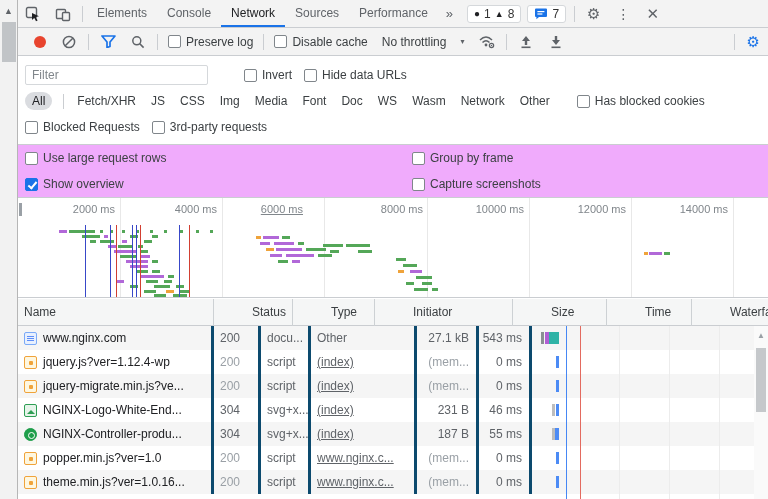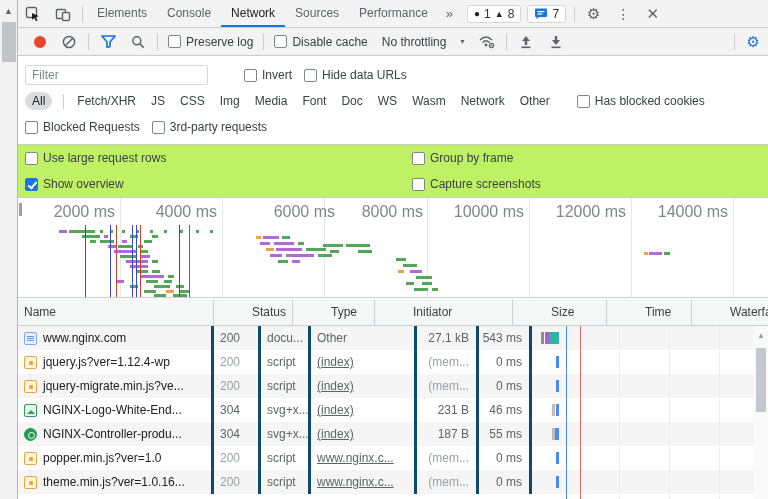--- a/index.html
+++ b/index.html
@@ -42,29 +42,29 @@
   .fbar { position:absolute; left:0; top:56px; width:750px; background:#fff; border-bottom:1px solid #cacdd1; padding:6px 0 4px 7px; }
   .frow { display:flex; align-items:center; min-height:26px; }
   .finput { width:183px; height:20px; border:1px solid #d5d8db; border-radius:2px; padding:0 6px; font:inherit; color:#202124; background:#fff; margin-right:30px; }
   .finput::placeholder { color:#80868b; }
   .pill { color:#3c4043; cursor:pointer; padding:2px 2px; white-space:nowrap; }
   .pill.active { background:#dadce0; border-radius:9px; padding:2px 7px; color:#202124; }
   .pills { gap:11px; }
   .pillsep { width:1px; height:15px; background:#cacdd1; }
 
   
-  .orow { position:absolute; left:0; width:750px; height:26px; background:#bef264; display:flex; align-items:center; padding-left:7px; }
+  .orow { position:absolute; left:0; width:750px; height:26px; background:#f0abfc; display:flex; align-items:center; padding-left:7px; }
   .orow .col2 { position:absolute; left:388px; }
   .optborder { position:absolute; left:0; top:197px; width:750px; height:1px; background:#cacdd1; }
 
   
   .overview { position:absolute; left:0; top:198px; width:750px; height:100px; background:#fff; border-bottom:1px solid #cacdd1; overflow:hidden; cursor:crosshair; }
   .ov-handle { position:absolute; left:1px; top:5px; width:3px; height:13px; background:#9aa0a6; }
   .ov-tickline { position:absolute; top:0; width:1px; height:100px; background:#e8e8e8; }
-  .ov-ticklabel { position:absolute; top:5px; font-size:16px; color:#80868b; transform:translateX(-100%); padding-right:5px; white-space:nowrap; }
+  .ov-ticklabel { position:absolute; top:5px; font-size:11px; color:#80868b; transform:translateX(-100%); padding-right:5px; white-space:nowrap; }
   .ov-bar { position:absolute; height:3px; }
   .ov-line { position:absolute; top:27px; width:1px; height:73px; }
 
   
   .thead { position:absolute; left:0; top:299px; width:750px; height:27px; background:#f5f6f6; border-bottom:1px solid #cacdd1; display:flex; align-items:center; color:#3c4043;gap:32px; }
   .hc { height:27px; line-height:27px; padding-left:6px; border-right:1px solid #cdd1d4; overflow:hidden; white-space:nowrap; cursor:pointer; }
   .c-name{width:196px;} .c-status{width:47px;} .c-type{width:50px;} .c-init{width:106px;} .c-size{width:62px;} .c-time{width:53px;} .c-wf{flex:1; border-right:none; display:flex; align-items:center; padding-right:6px;}
   .sortarr { color:#5f6368; font-size:9px; }
 
   .tbody { position:absolute; left:0; top:326px; width:750px; height:173px; background:#fff; overflow:hidden; }
@@ -296,21 +296,21 @@
     </div>
     <div class="optborder"></div>
 
     <div class="overview" id="overview">
       <div class="ov-handle"></div>
     <div class="ov-tickline" style="left: 102px;"></div>
         <div class="ov-ticklabel" style="left: 102px;">2000 ms</div>
         <div class="ov-tickline" style="left: 204px;"></div>
         <div class="ov-ticklabel" style="left: 204px;">4000 ms</div>
         <div class="ov-tickline" style="left: 306px;"></div>
-        <div class="ov-ticklabel" style="left: 322px;">6000 ms</div>
+        <div class="ov-ticklabel" style="left: 290px; text-decoration: underline;">6000 ms</div>
         <div class="ov-tickline" style="left: 409px;"></div>
         <div class="ov-ticklabel" style="left: 410px;">8000 ms</div>
         <div class="ov-tickline" style="left: 511px;"></div>
         <div class="ov-ticklabel" style="left: 511px;">10000 ms</div>
         <div class="ov-tickline" style="left: 613px;"></div>
         <div class="ov-ticklabel" style="left: 613px;">12000 ms</div>
         <div class="ov-tickline" style="left: 715px;"></div>
         <div class="ov-ticklabel" style="left: 715px;">14000 ms</div>
         <div class="ov-bar" style="left: 41px; top: 32px; width: 8px; background: rgb(177, 104, 216);"></div>
         <div class="ov-bar" style="left: 51px; top: 32px; width: 26px; background: rgb(84, 167, 88);"></div>

